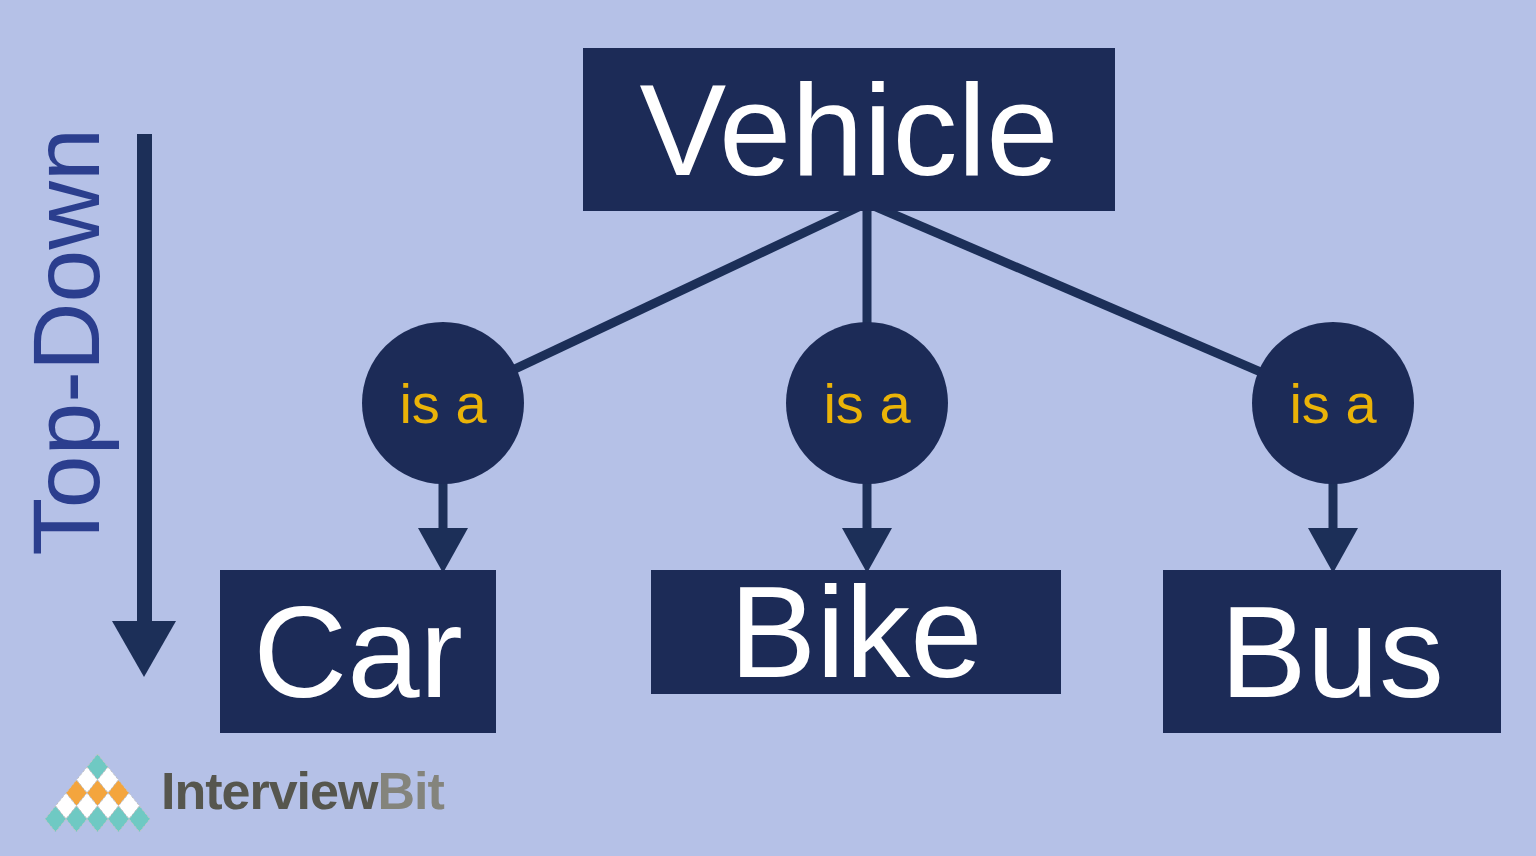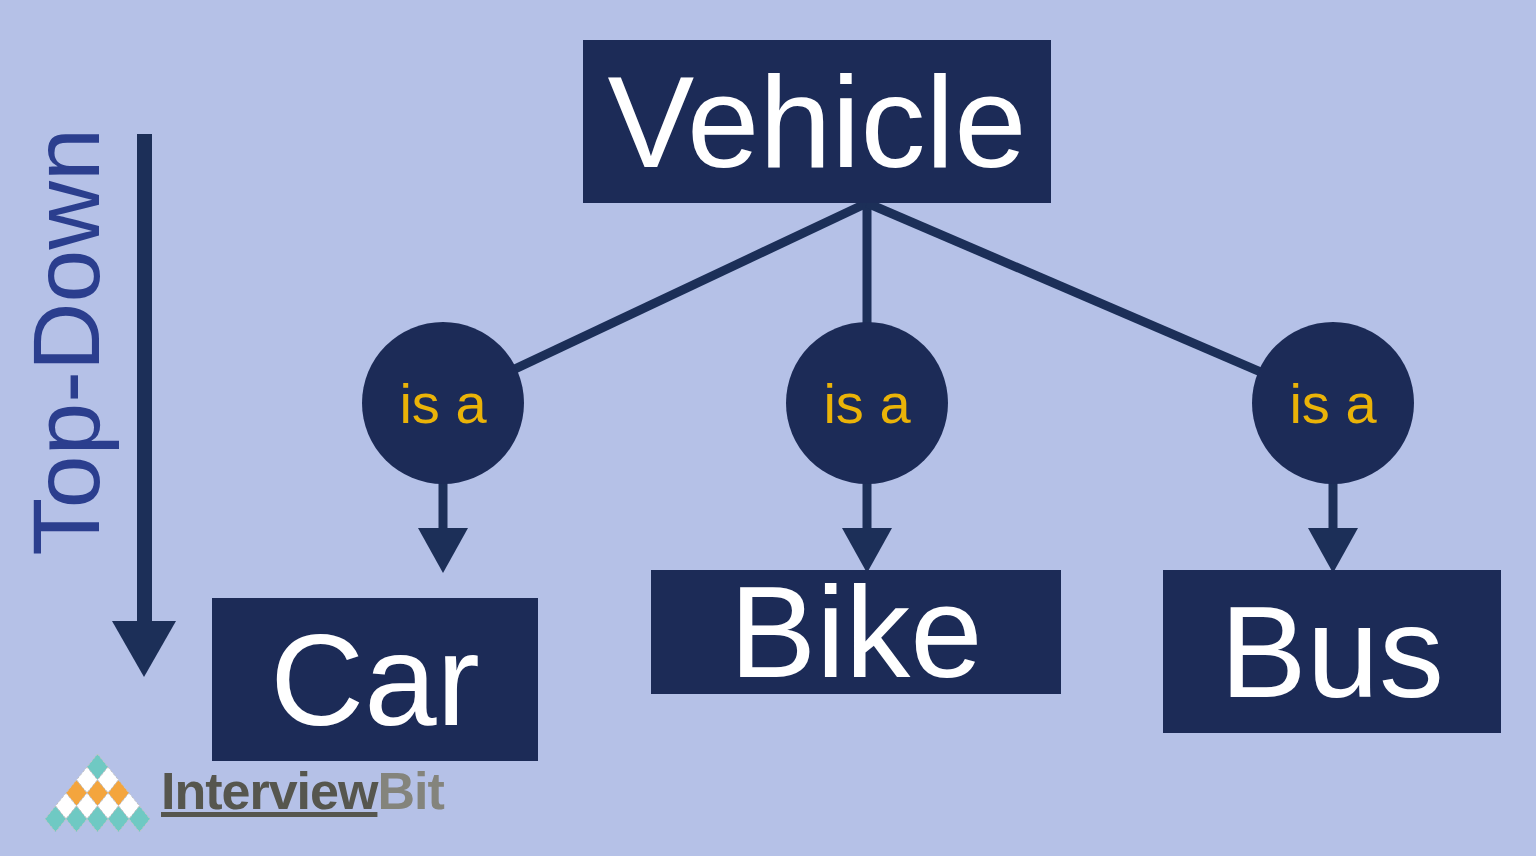--- a/index.html
+++ b/index.html
@@ -13,22 +13,22 @@
   .overlay{position:absolute;left:0;top:0;width:1536px;height:856px;}
   .node{
     position:absolute;
     background:#1c2b57;
     color:#ffffff;
     display:flex;align-items:center;justify-content:center;
     font-size:130px;
     line-height:1;
     font-family:"Liberation Sans", sans-serif;
   }
-  .node-root{left:583px;top:40px;width:468px;height:163px;}
-  .node-car{left:212px;top:570px;width:326px;height:163px;margin-top:28px;}
+  .node-root{left:583px;top:48px;width:532px;height:163px;}
+  .node-car{left:220px;top:570px;width:276px;height:163px;}
   .node-bike{left:651px;top:570px;width:410px;height:124px;}
   .node-bus{left:1163px;top:570px;width:338px;height:163px;}
   .relation{
     position:absolute;
     width:162px;height:162px;
     border-radius:50%;
     background:#1c2b57;
     color:#eab308;
     display:flex;align-items:center;justify-content:center;
     font-size:56px;
@@ -50,21 +50,21 @@
   .footer-logo{
     position:absolute;
     left:44px;top:753px;
     display:flex;align-items:center;gap:10px;
   }
   .brand{
     font-size:52px;
     letter-spacing:-1px;
     padding-bottom:6px;
   }
-  .brand-bold{font-weight:700;color:#56564e;text-decoration:underline;}
+  .brand-bold{font-weight:700;color:#56564e;}
   .brand-light{font-weight:700;color:#84847c;}
 </style>
 </head>
 <body>
 
 <div class="canvas">
 
   <svg class="overlay" viewBox="0 0 1536 856">
 
     <g stroke="#1c2f58" stroke-width="9">

